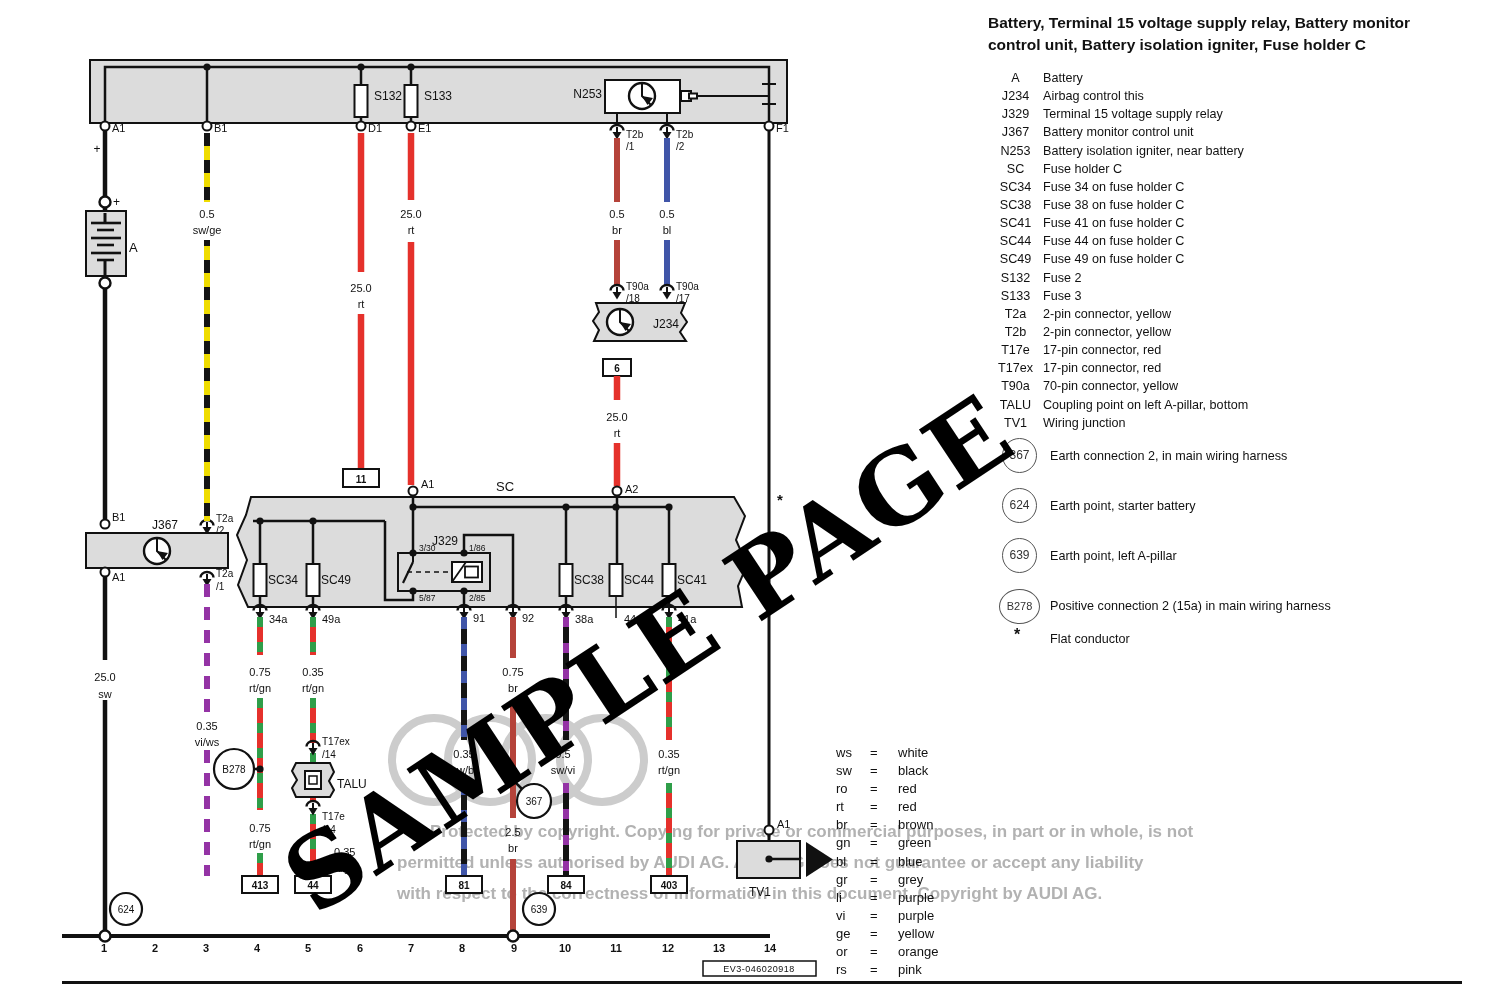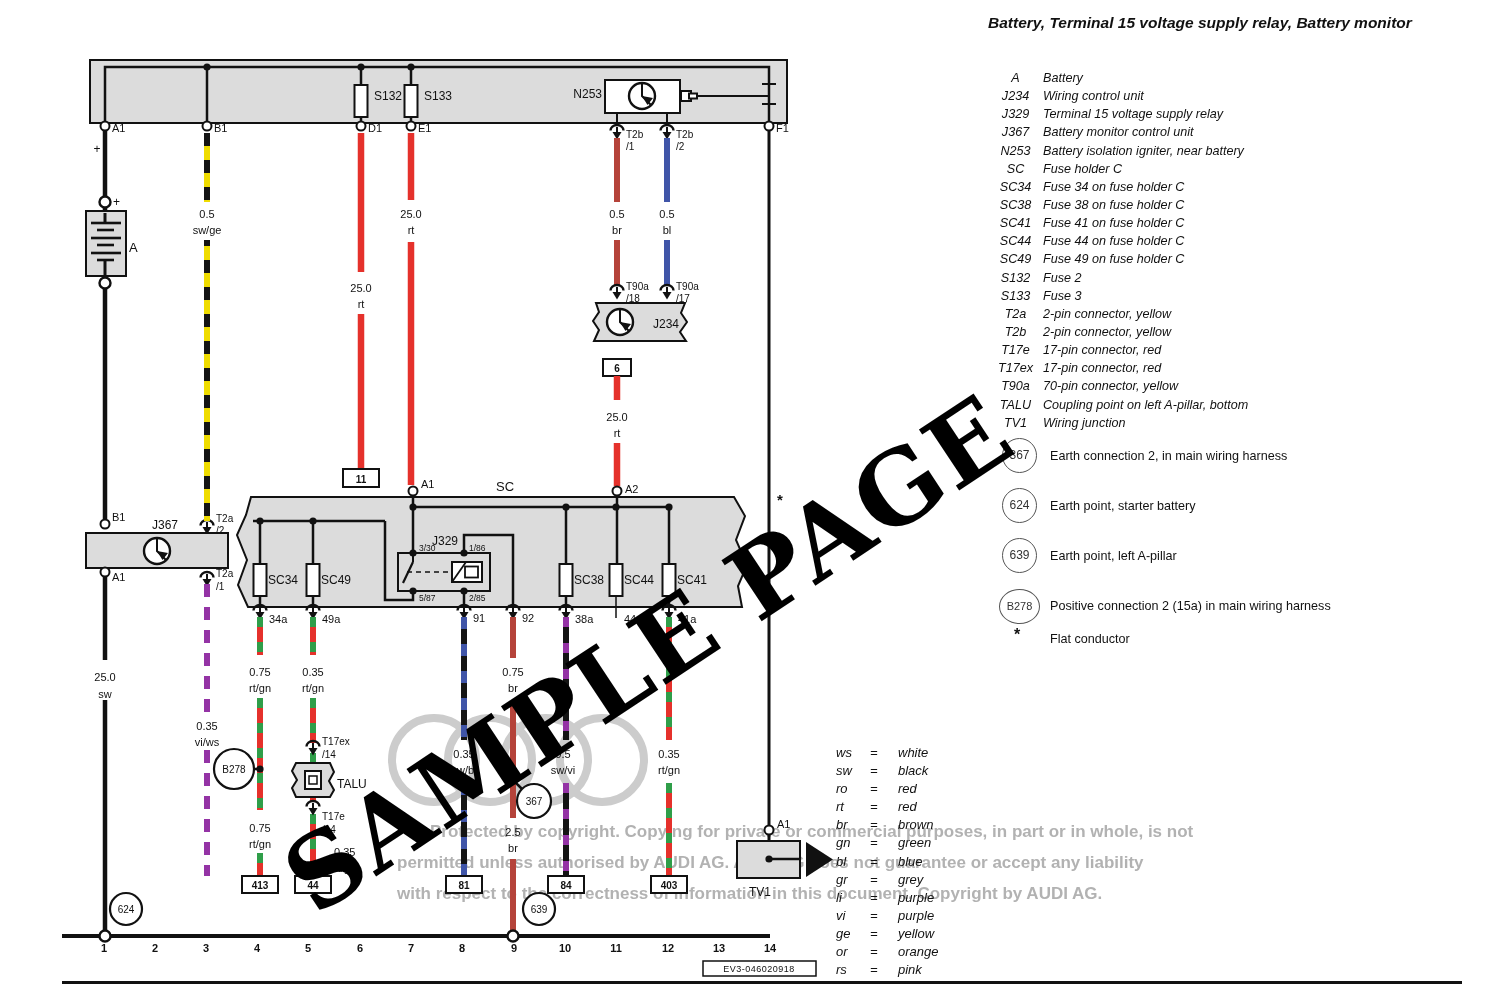--- a/index.html
+++ b/index.html
@@ -7,21 +7,21 @@
         font-family:"Liberation Sans",sans-serif;color:#111;}
   
   .rings{position:absolute;left:0;top:0;z-index:1;}
   .copy{position:absolute;z-index:2;color:#b2b2b2;font-weight:bold;font-size:17px;white-space:nowrap;
         font-family:"Liberation Sans",sans-serif;}
   .svgwrap{position:absolute;left:0;top:0;z-index:3;}
   .sample{position:absolute;left:268px;top:846px;z-index:5;transform:rotate(-33.5deg);transform-origin:0 0;
           font-family:"DejaVu Serif",serif;font-weight:bold;font-size:100px;letter-spacing:2px;
           color:#000;white-space:nowrap;line-height:1;}
   
-  .rp{position:absolute;z-index:4;font-style:italic;}
+  .rp{position:absolute;z-index:4;}
   .title{left:988px;top:12px;width:480px;font-size:15.5px;font-weight:bold;line-height:21.5px;}
   .legend{left:988px;top:69px;}
   .lrow{display:flex;height:18.15px;font-size:12.6px;line-height:18.15px;}
   .lcode{width:55px;text-align:center;flex:none;}
   .ldesc{}
   .earth{position:absolute;z-index:4;}
   .ecirc{position:absolute;width:33px;height:33px;border:1.6px solid #555;border-radius:50%;
          text-align:center;line-height:33px;font-size:12px;color:#333;}
   .etext{position:absolute;font-size:12.6px;}
   .star{position:absolute;font-size:16px;font-weight:bold;}
@@ -486,30 +486,31 @@
     <text x="759" y="972" class="mid" style="font-size:9px;letter-spacing:0.5px">EV3-046020918</text>
   </svg>
   </div>
 
   <div style="position:absolute;left:62px;top:981px;width:1400px;height:2.5px;background:#111;z-index:4"></div>
 
   <div class="sample">SAMPLE PAGE</div>
 
   <div class="rp title" style="position:absolute;">
     <div>Battery, Terminal 15 voltage supply relay, Battery monitor</div>
+    <div>control unit, Battery isolation igniter, Fuse holder C</div>
   </div>
 
   <div class="rp legend" style="position:absolute;">
     <div class="lrow">
         <span class="lcode">A</span>
         <span class="ldesc">Battery</span>
       </div>
     <div class="lrow">
         <span class="lcode">J234</span>
-        <span class="ldesc">Wiring control unit</span>
+        <span class="ldesc">Airbag control this</span>
       </div>
     <div class="lrow">
         <span class="lcode">J329</span>
         <span class="ldesc">Terminal 15 voltage supply relay</span>
       </div>
     <div class="lrow">
         <span class="lcode">J367</span>
         <span class="ldesc">Battery monitor control unit</span>
       </div>
     <div class="lrow">

